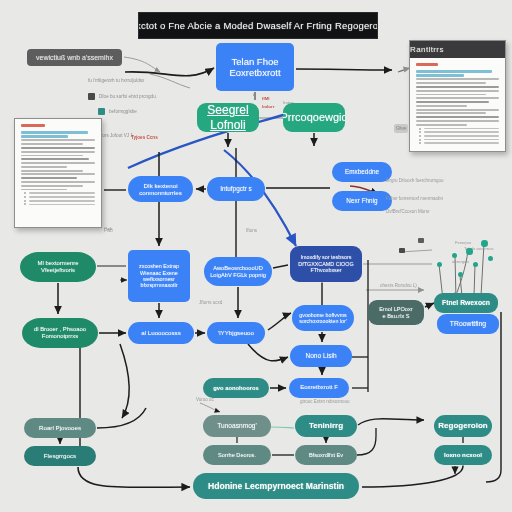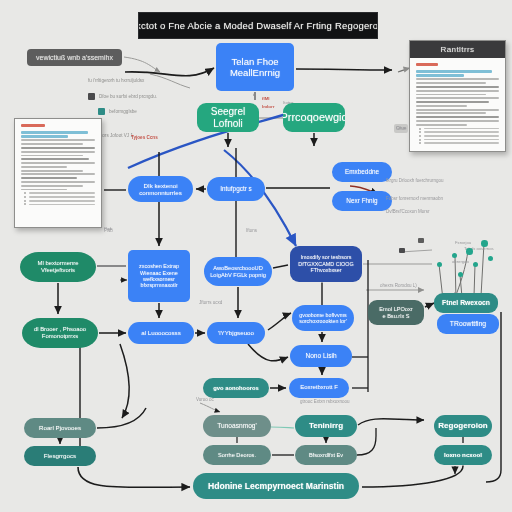--- a/index.html
+++ b/index.html
@@ -49,21 +49,21 @@
   
   .doccard{
     position:absolute;background:#fbfbfa;
     border:1px solid #8e8e8c;
     box-shadow:2px 3px 5px rgba(0,0,0,.25);
     box-sizing:border-box;overflow:hidden;
     filter:blur(.25px);
   }
   .doccard .dochead{
     height:17px;background:#3a3a3c;color:#e9e9e7;
-    display:flex;align-items:center;justify-content:center;
+    display:flex;align-items:center;justify-content:flex-start;
     font-size:8px;letter-spacing:.4px;position:relative;
     text-shadow:0 0 1.2px rgba(255,255,255,.5);
   }
   .doccard .dochead .flag{
     position:absolute;right:5px;top:3px;width:7px;height:9px;
     background:#d9d9d7;clip-path:polygon(0 0,100% 0,100% 70%,50% 55%,0 70%);
   }
   .docbody{padding:5px 6px;}
   .docbody .h{height:3px;background:#d96a5a;margin:0 0 4px 0;width:32%;border-radius:1px;}
   .docbody .hl{height:2.6px;background:#7fbfd6;margin:0 0 1.6px 0;border-radius:1px;}
@@ -318,23 +318,23 @@
 
   <div class="micro" style="left:104px;top:226px;">Pwb</div>
   <div class="micro" style="left:394px;top:124px;background:#c9c9c7;padding:1px 2px;border-radius:2px;">Citue</div>
 
   <div class="mini-chip" style="left:399px;top:248px;background:#4a4a4c;"></div>
   <div class="mini-chip" style="left:418px;top:238px;background:#5d5d5d;"></div>
 
   <div id="nodes-layer">
       <div class="node rect blue" style="left: 216px; top: 43px; width: 78px; height: 48px; font-size: 9.5px;">
         <div>Telan Fhoe</div>
-        <div>MeallEnrnig</div>
-      </div>
-      <div class="node rnd green" style="left: 197px; top: 103px; width: 62px; height: 29px; font-size: 10px;">
+        <div>Eoxretbxrott</div>
+      </div>
+      <div class="node rnd green" style="left: 197px; top: 103px; width: 62px; height: 29px; font-size: 12px; text-decoration: underline;">
         <div>Seegrel Lofnoli</div>
       </div>
       <div class="node rnd green" style="left: 283px; top: 103px; width: 62px; height: 29px; font-size: 11px;">
         <div>Prrcoqoewgid</div>
       </div>
       <div class="node pill blue" style="left: 128px; top: 176px; width: 65px; height: 26px; font-size: 6.2px;">
         <div>DIk kextenoi</div>
         <div>conmonnturrles</div>
       </div>
       <div class="node pill blue" style="left: 207px; top: 177px; width: 58px; height: 24px; font-size: 6.4px;">

